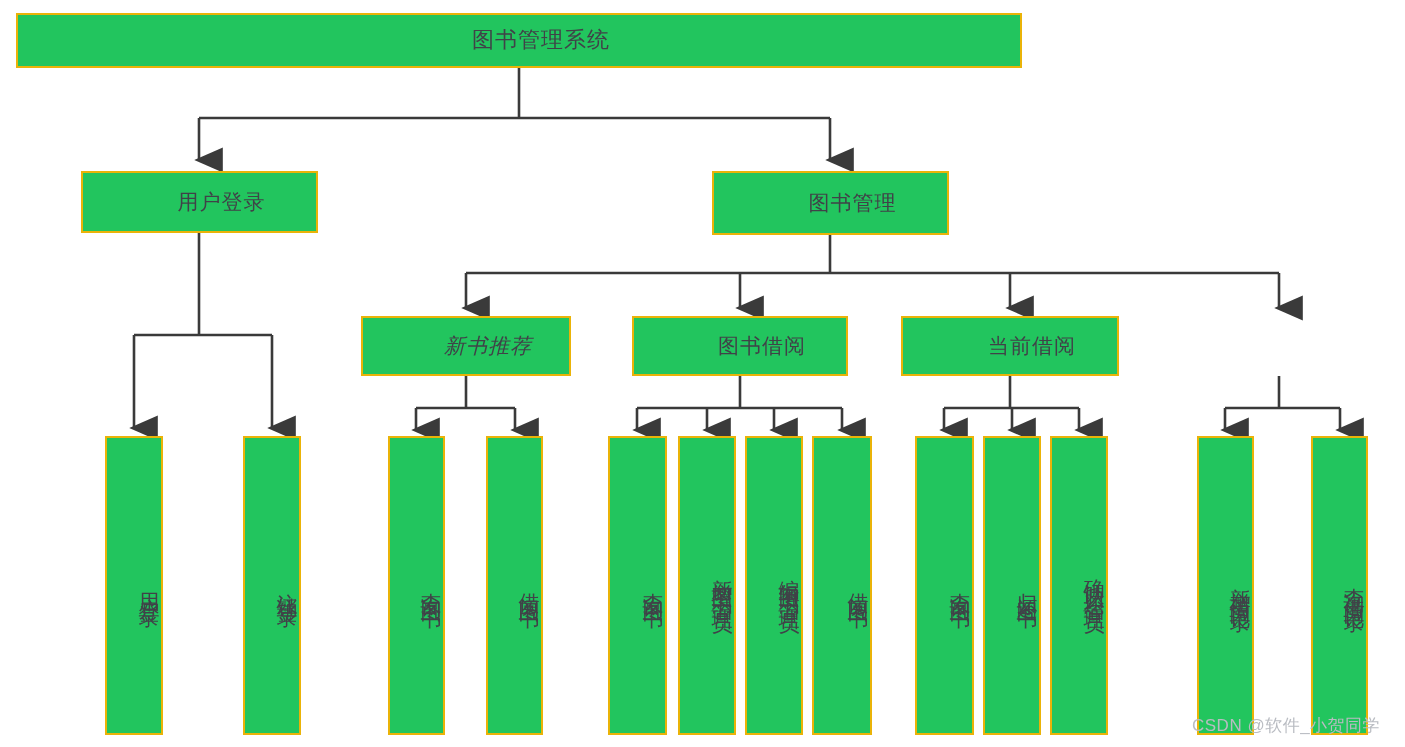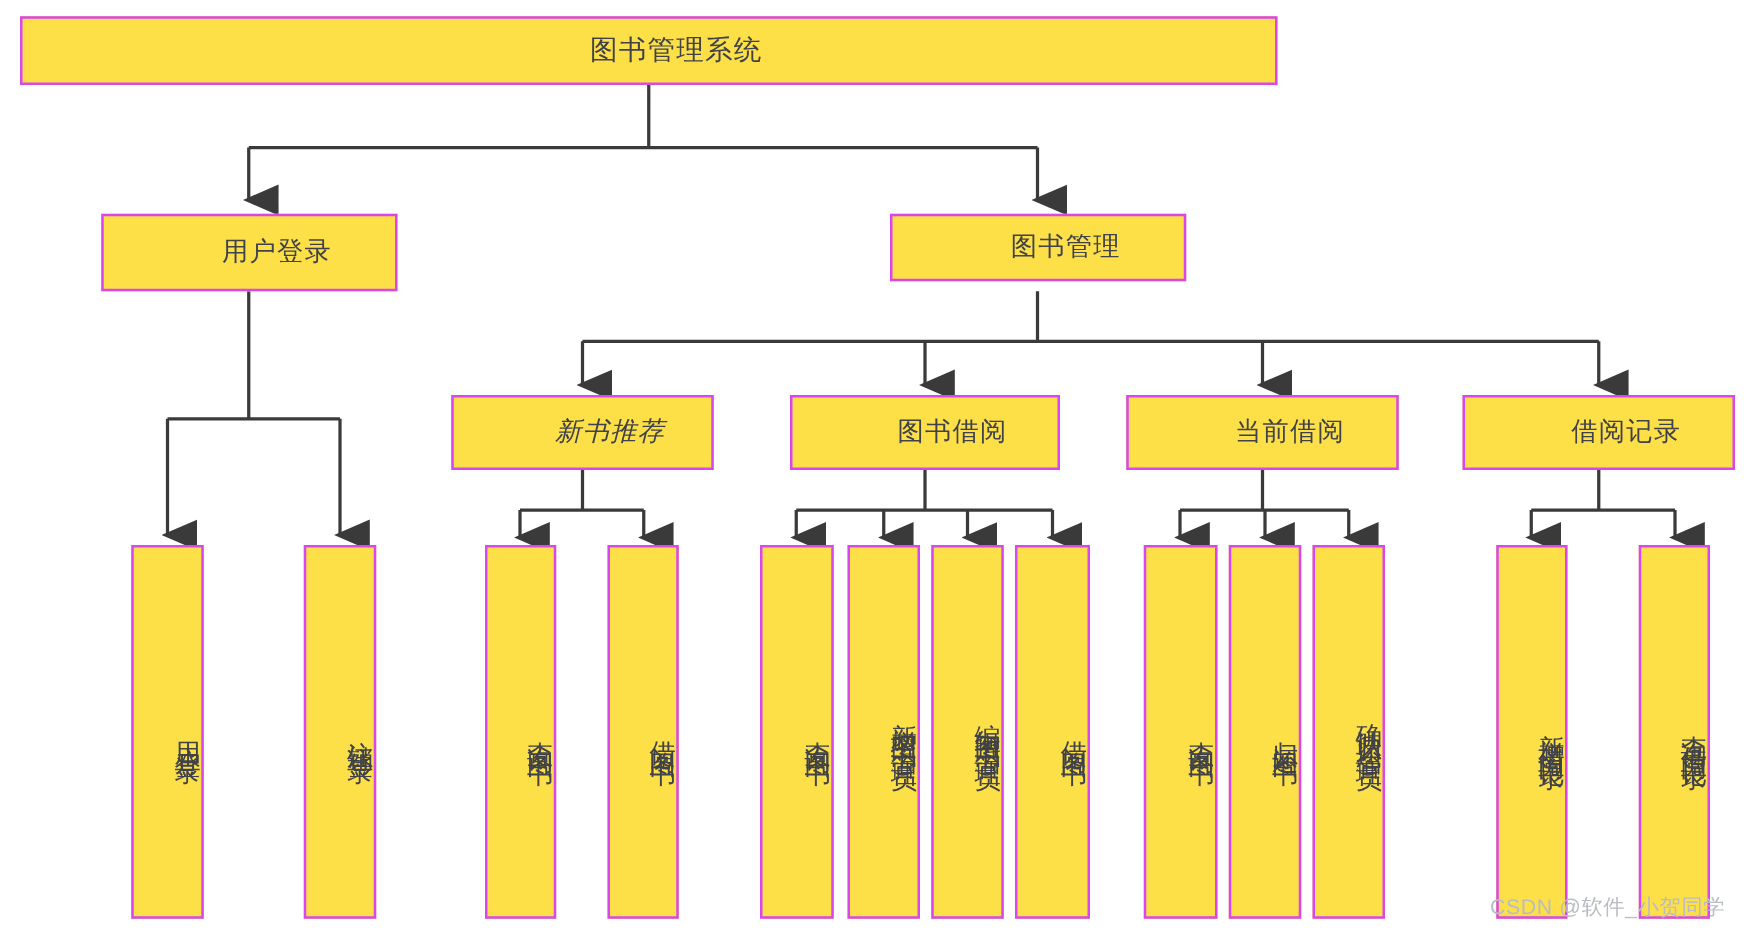--- a/index.html
+++ b/index.html
@@ -22,22 +22,22 @@
     position: absolute;
     left: 0;
     top: 0;
     width: 1405px;
     height: 747px;
     pointer-events: none;
   }
   .node {
     position: absolute;
     box-sizing: border-box;
-    border: 2px solid #d946ef;
-    background: #fde047;
+    border: 2px solid #eab308;
+    background: #22c55e;
     color: #404248;
     display: flex;
     align-items: center;
     justify-content: center;
     text-align: center;
     padding-left: 44px;
   }
   .node.horiz {
     font-size: 21px;
     letter-spacing: 1px;
@@ -124,26 +124,25 @@
       <path d="M 1279 376 L 1279 408"></path>
       <path d="M 1225 408 L 1340 408"></path>
       <path d="M 1225 408 L 1225 430" marker-end="url(#arrow)"></path>
       <path d="M 1340 408 L 1340 430" marker-end="url(#arrow)"></path>
     </g>
   </svg>
 
   <div class="node horiz root" style="left:16px; top:13px; width:1006px; height:55px;">图书管理系统</div>
 
   <div class="node horiz" style="left:81px; top:171px; width:237px; height:62px;">用户登录</div>
-  <div class="node horiz" style="left:712px; top:171px; width:237px; height:54px;">图书管理</div>
+  <div class="node horiz" style="left:712px; top:171px; width:237px; height:64px;">图书管理</div>
 
   <div class="node horiz" style="left:361px; top:316px; width:210px; height:60px;font-style:italic;">新书推荐</div>
   <div class="node horiz" style="left:901px; top:316px; width:218px; height:60px;">当前借阅</div>
   <div class="node horiz" style="left:632px; top:316px; width:216px; height:60px;">图书借阅</div>
-  <div class="node horiz" style="left:1170px; top:316px; width:218px; height:60px;">借阅记录</div>
 
   <div class="node vert" style="left:105px; top:436px; width:58px; height:299px;">用户登录</div>
   <div class="node vert" style="left:243px; top:436px; width:58px; height:299px;">注销登录</div>
 
   <div class="node vert" style="left:388px; top:436px; width:57px; height:299px;">查询图书</div>
   <div class="node vert" style="left:486px; top:436px; width:57px; height:299px;">借阅图书</div>
 
   <div class="node vert" style="left:608px; top:436px; width:59px; height:299px;">查询图书</div>
   <div class="node vert topalign" style="left:678px; top:436px; width:58px; height:299px;">新增图书（管理员）</div>
   <div class="node vert topalign" style="left:745px; top:436px; width:58px; height:299px;">编辑图书（管理员）</div>

